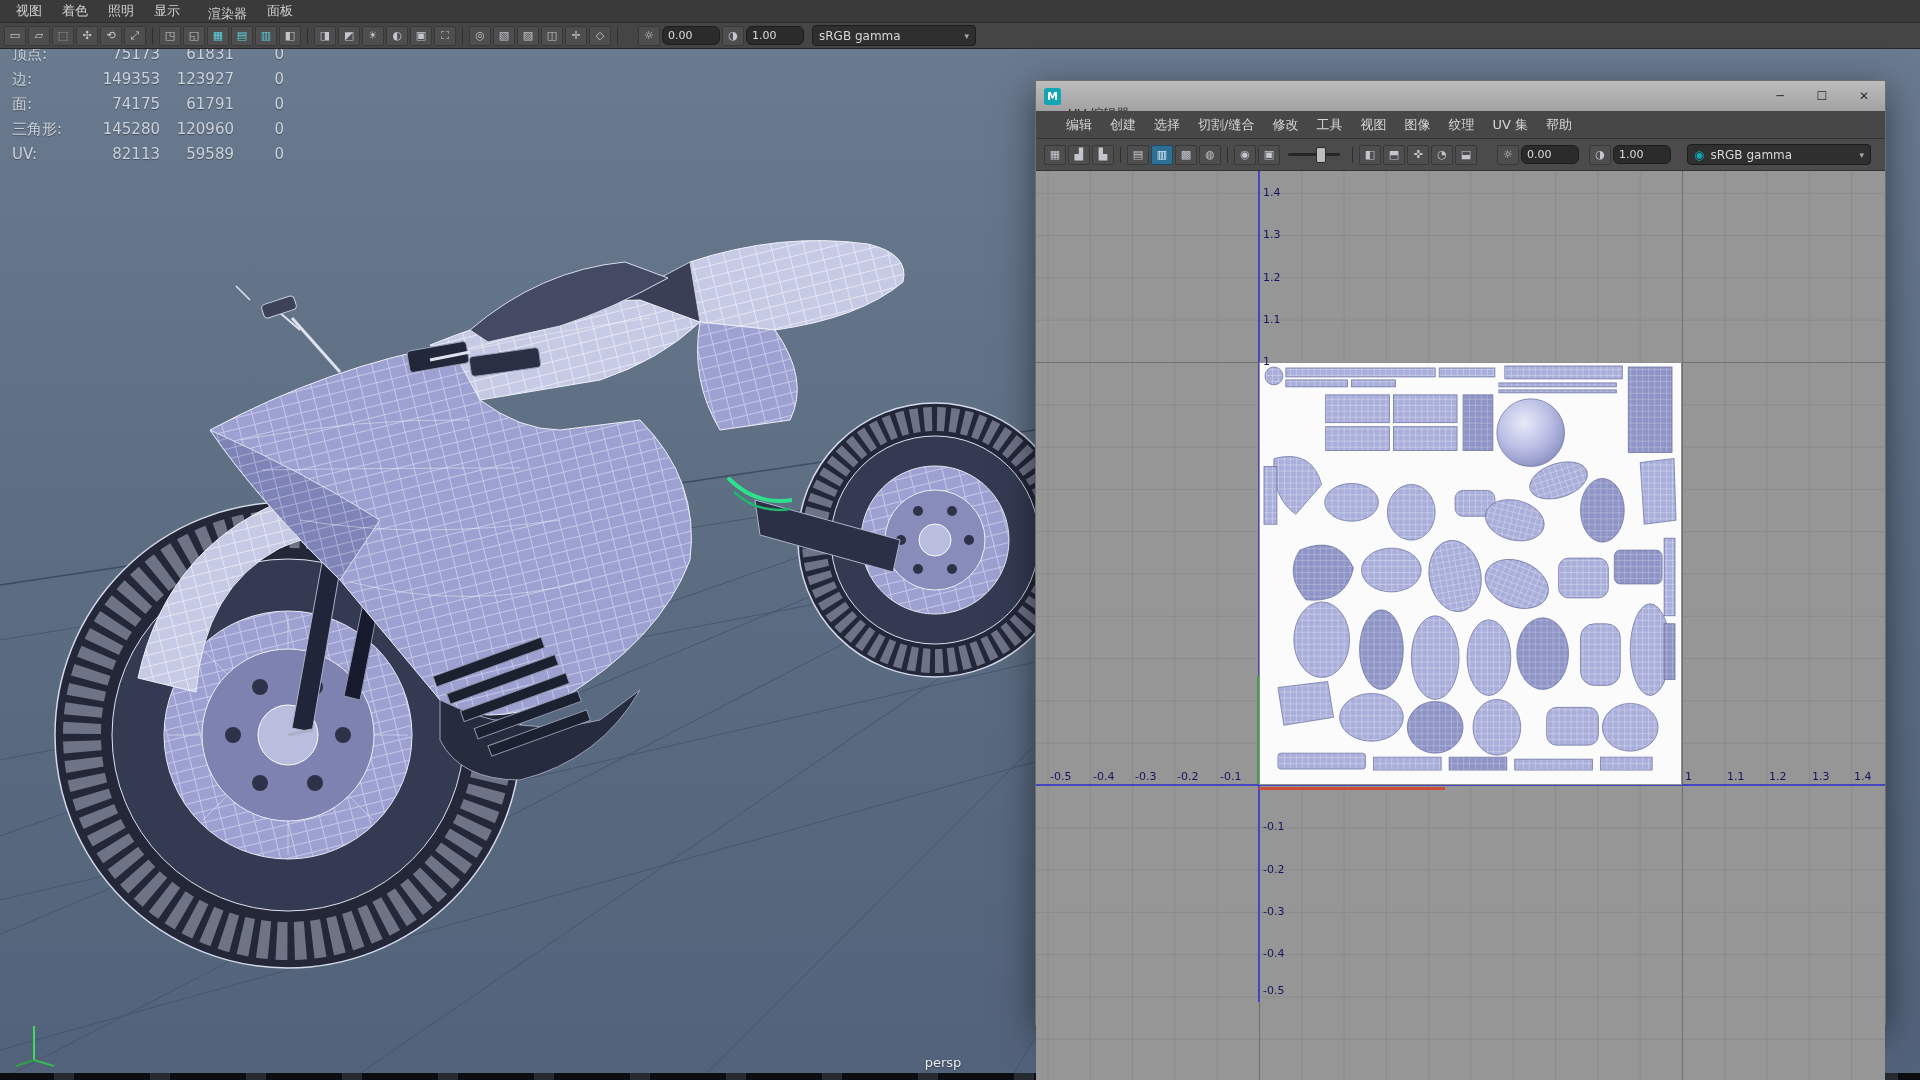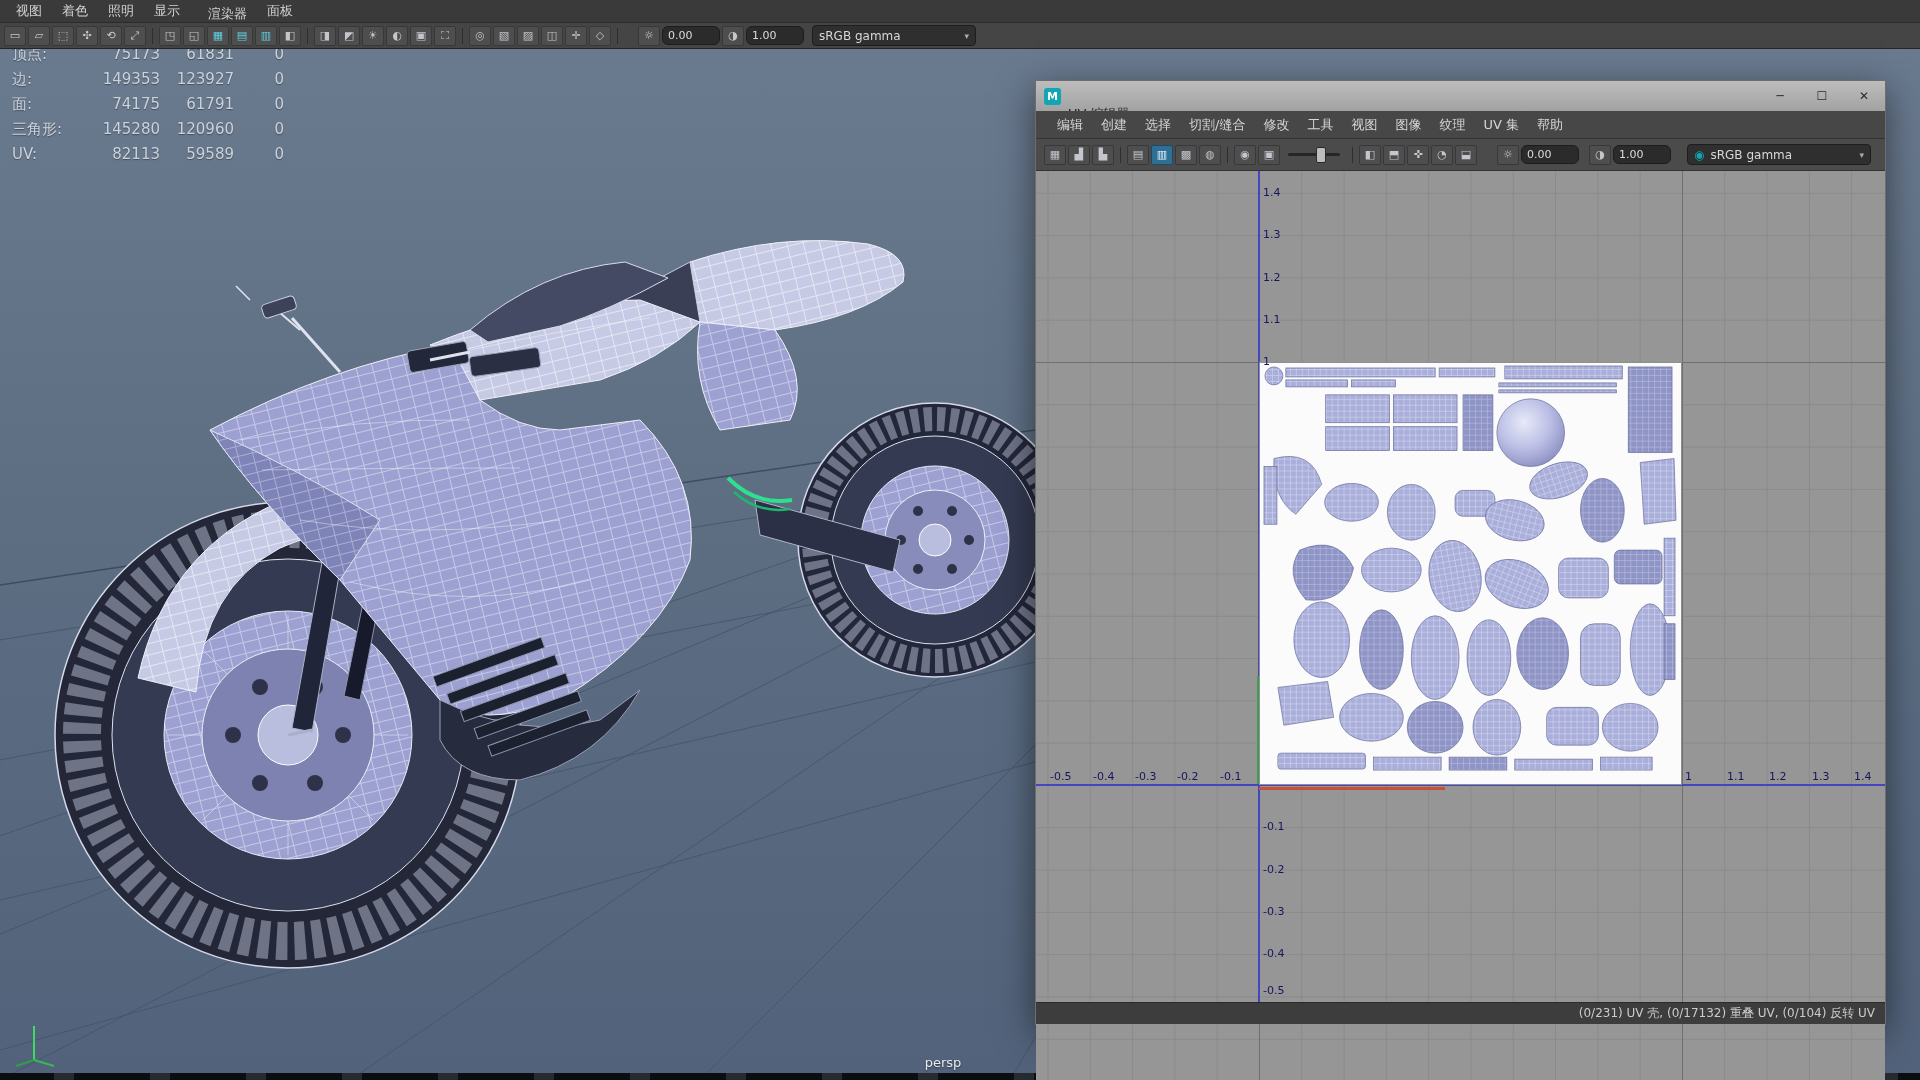--- a/index.html
+++ b/index.html
@@ -40,21 +40,21 @@
     background:#454545;border:1px solid #6e6e6e;box-shadow:0 10px 34px rgba(0,0,0,.5);}
   .uvtitle{position:absolute;left:0;top:0;width:100%;height:30px;
     background:linear-gradient(#bdbdbd,#a2a2a2);display:flex;align-items:center;padding:0 0 0 8px;box-sizing:border-box;}
   .mlogo{width:17px;height:17px;background:#12a5b4;color:#fff;font-size:11px;font-weight:bold;
     display:flex;align-items:center;justify-content:center;border-radius:3px;margin-right:7px;}
   .uvtitle-text{color:#1d1d1d;font-size:13px;margin-top:36px;}
   .winbtns{margin-left:auto;display:flex;height:100%;}
   .winbtn{width:42px;height:100%;display:flex;align-items:center;justify-content:center;
     color:#2a2a2a;font-size:12px;}
   .uvmenu{position:absolute;left:0;top:30px;width:100%;height:28px;background:#474747;
-    border-bottom:1px solid #333;display:flex;align-items:center;padding-left:12px;box-sizing:border-box;}
+    border-bottom:1px solid #333;display:flex;align-items:center;padding-left:21px;box-sizing:border-box;}
   .uvmenu .mi{color:#d6d6d6;font-size:13px;padding:0 9px;}
   .uvtools{position:absolute;left:0;top:58px;width:100%;height:32px;background:#4b4b4b;
     border-bottom:1px solid #333;display:flex;align-items:center;gap:2px;padding-left:8px;box-sizing:border-box;}
   .slider{width:52px;height:3px;background:#262626;border-radius:2px;position:relative;margin:0 6px;}
   .slider .thumb{position:absolute;left:28px;top:-6px;width:8px;height:14px;background:#bdbdbd;border:1px solid #2a2a2a;border-radius:2px;}
   .uvcanvas{position:absolute;left:0;top:90px;width:849px;height:1022px;overflow:hidden;
     background-color:#969696;
     background-image:
       linear-gradient(to right,rgba(110,110,110,.95) 1px,transparent 1px),
       linear-gradient(to bottom,rgba(110,110,110,.95) 1px,transparent 1px),
@@ -437,19 +437,16 @@
       <span class="alabel" style="left:99px;top:600px;">-0.3</span>
       <span class="alabel" style="left:141px;top:600px;">-0.2</span>
       <span class="alabel" style="left:184px;top:600px;">-0.1</span>
       <span class="alabel" style="left:649px;top:600px;">1</span>
       <span class="alabel" style="left:691px;top:600px;">1.1</span>
       <span class="alabel" style="left:733px;top:600px;">1.2</span>
       <span class="alabel" style="left:776px;top:600px;">1.3</span>
       <span class="alabel" style="left:818px;top:600px;">1.4</span>
     </div>
 
-    <div class="uvstatus">
-      <span>(0/231) UV 壳, (0/17132) 重叠 UV, (0/104) 反转 UV</span>
-    </div>
   </div>
 
   <div class="taskbar-sliver"></div>
 </div>
 
 </body></html>

